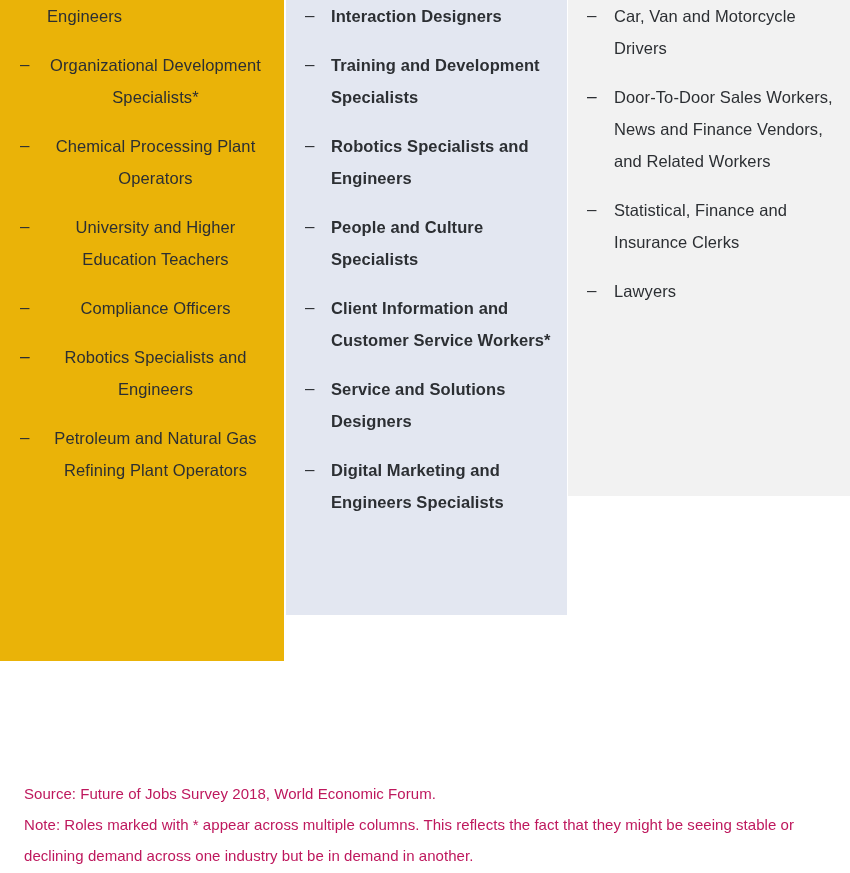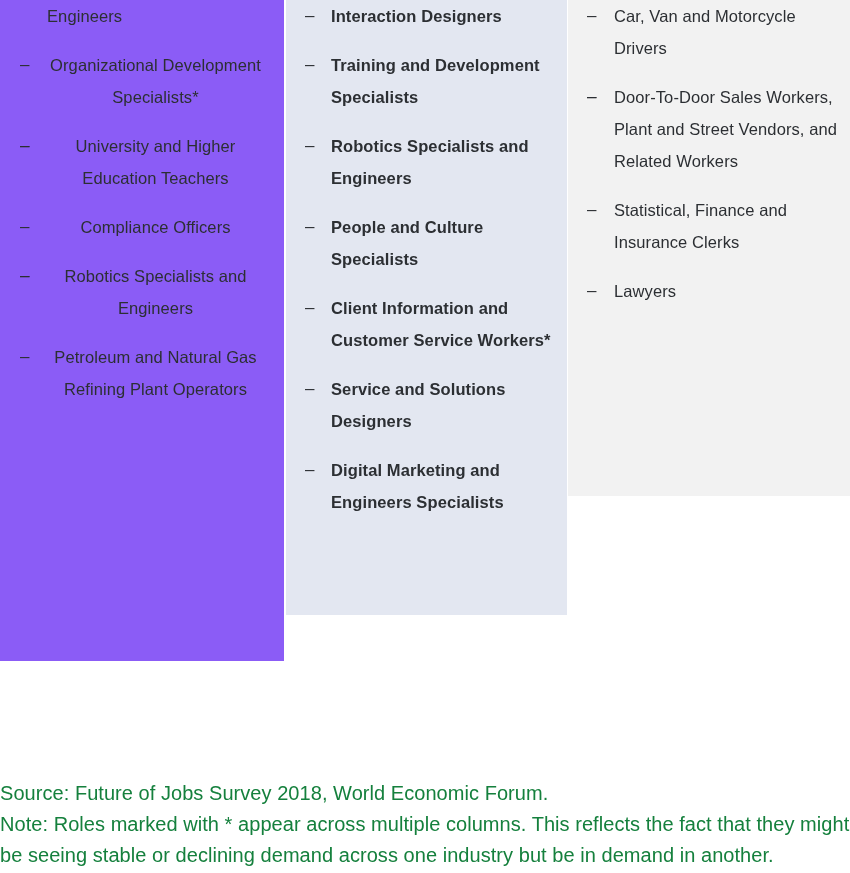--- a/index.html
+++ b/index.html
@@ -20,21 +20,21 @@
   
   .col {
     position:absolute;
     top:0;
     overflow:hidden;
   }
   .col-1 {
     left:0;
     width:284px;
     height:661px;
-    background:#8b5cf6;
+    background:#eab308;
   }
   .col-2 {
     left:286px;
     width:281px;
     height:615px;
     background:#e3e7f1;
   }
   .col-3 {
     left:568px;
     width:282px;
@@ -100,41 +100,43 @@
   .col-3 .item-label { max-width:228px; }
 
   
   .footer {
     position:absolute;
     left:0;
     top:778px;
     width:850px;
   }
   .footer p {
-    font-size:20px;
+    font-size:15px;
     line-height:31px;
-    color:#15803d;
+    color:#be185d;
     letter-spacing:0.05px;
+    margin-left:24px;
   }
 </style>
 </head>
 <body>
 
 <div class="page">
 
   <div class="col col-1">
     <div class="col-inner">
       <span class="orphan">Engineers</span>
 
       <div class="item">
         <span class="dash">–</span>
         <span class="item-label">Organizational Development Specialists*</span>
       </div>
       <div class="item">
         <span class="dash">–</span>
+        <span class="item-label">Chemical Processing Plant Operators</span>
       </div>
       <div class="item">
         <span class="dash">–</span>
         <span class="item-label">University and Higher Education Teachers</span>
       </div>
       <div class="item">
         <span class="dash">–</span>
         <span class="item-label">Compliance Officers</span>
       </div>
       <div class="item">
@@ -188,21 +190,21 @@
     <div class="col-inner">
       <div class="item">
         <span class="dash">–</span>
         <span class="item-label">Car, Van and Motorcycle Drivers</span>
       </div>
       <div class="item">
         <span class="dash">–</span>
       </div>
       <div class="item">
         <span class="dash">–</span>
-        <span class="item-label">Door-To-Door Sales Workers, Plant and Street Vendors, and Related Workers</span>
+        <span class="item-label">Door-To-Door Sales Workers, News and Finance Vendors, and Related Workers</span>
       </div>
       <div class="item">
         <span class="dash">–</span>
         <span class="item-label">Statistical, Finance and Insurance Clerks</span>
       </div>
       <div class="item">
         <span class="dash">–</span>
         <span class="item-label">Lawyers</span>
       </div>
     </div>

